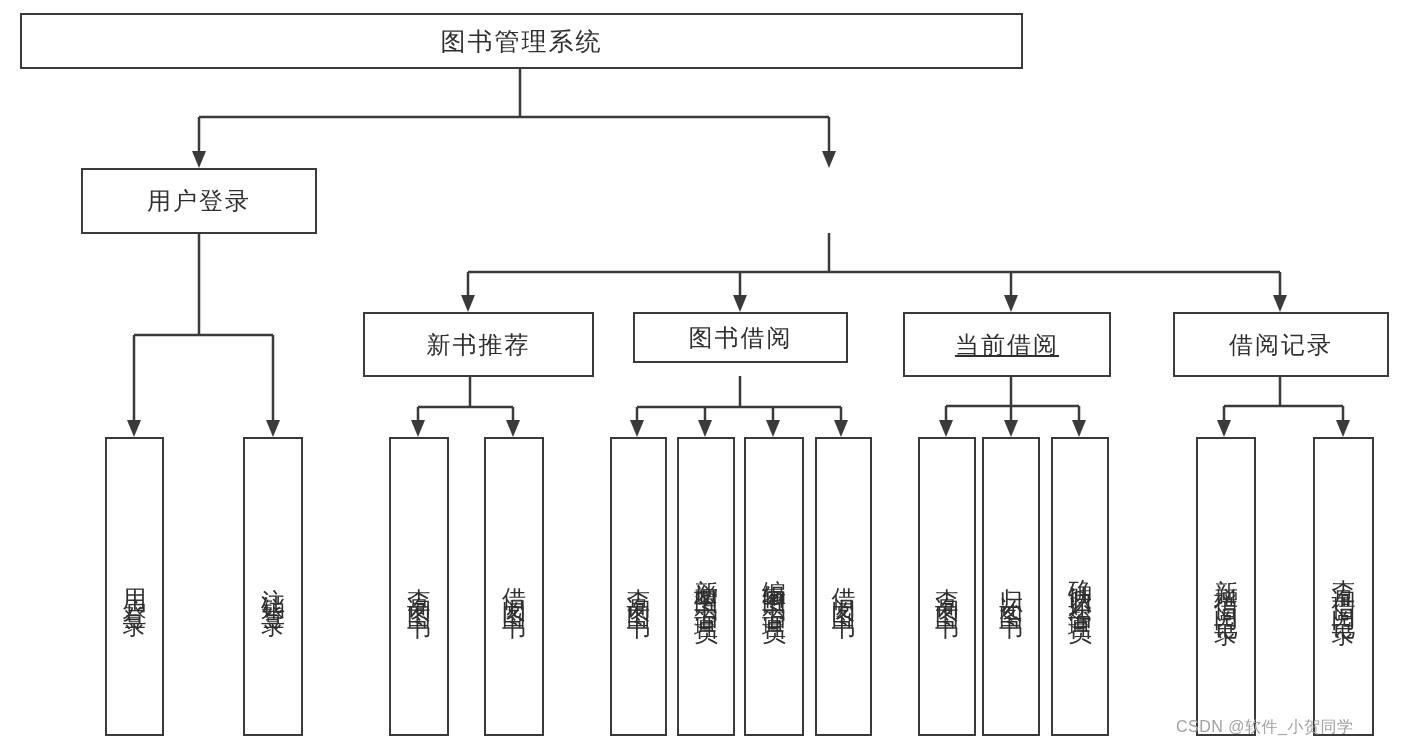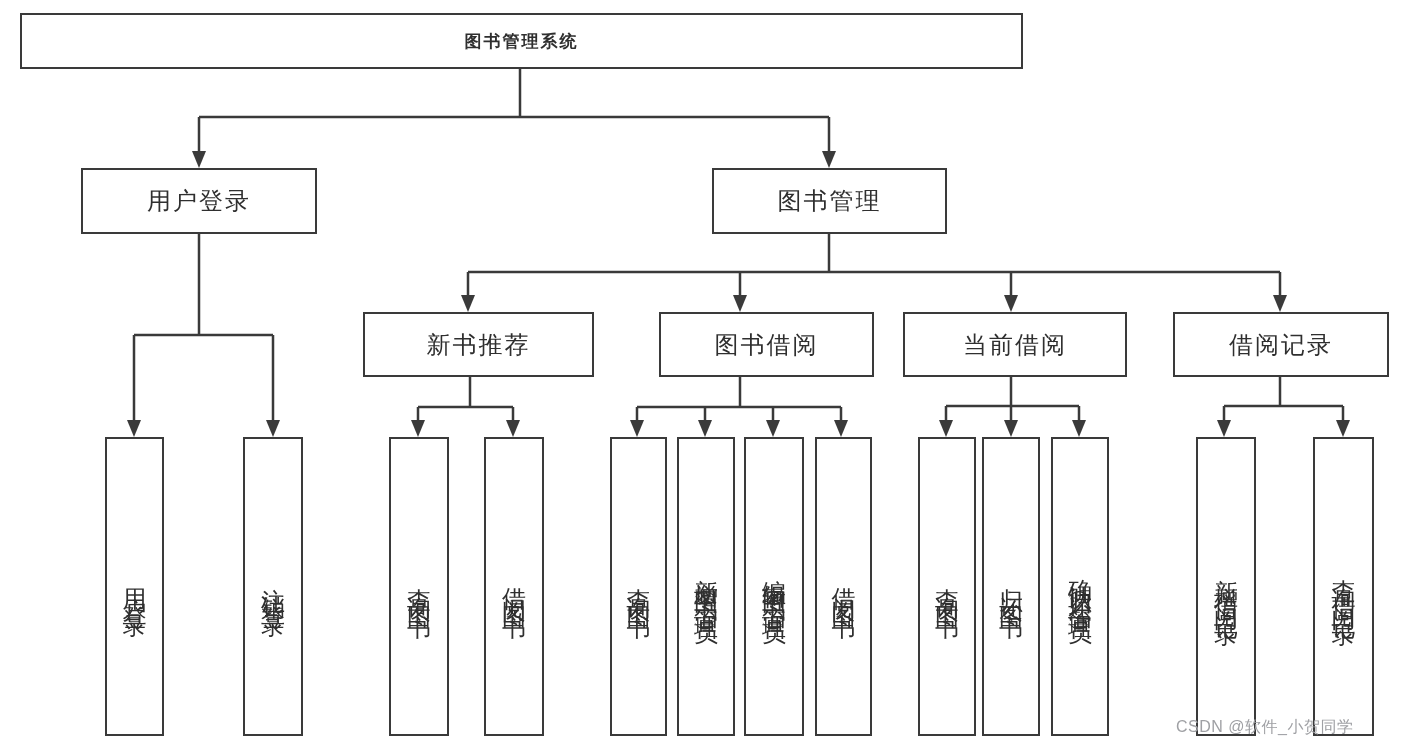--- a/index.html
+++ b/index.html
@@ -32,39 +32,38 @@
     display: flex;
     align-items: center;
     justify-content: center;
     z-index: 2;
   }
   .node.h {
     font-size: 24px;
     letter-spacing: 2px;
   }
   .node.root {
-    font-size: 17px;
-    font-weight: bold;
+    font-size: 25px;
   }
   .node.leaf {
     writing-mode: vertical-rl;
     text-orientation: mixed;
     font-size: 24px;
     letter-spacing: 9px;
     line-height: 1;
     text-align: center;
   }
   
   #n-root    { left: 20px;  top: 13px;  width: 1003px; height: 56px; }
   #n-user    { left: 81px;  top: 168px; width: 236px;  height: 66px; }
   #n-book    { left: 712px; top: 168px; width: 235px;  height: 66px; }
   
   #n-new     { left: 363px;  top: 312px; width: 231px; height: 65px; }
-  #n-borrow  { left: 659px;  top: 312px; width: 215px; height: 65px; }
-  #n-current { left: 903px;  top: 312px; width: 224px; height: 65px; }
+  #n-borrow  { left: 633px;  top: 312px; width: 215px; height: 51px; }
+  #n-current { left: 903px;  top: 312px; width: 208px; height: 65px; text-decoration: underline; }
   #n-record  { left: 1173px; top: 312px; width: 216px; height: 65px; }
   
   .node.leaf { top: 437px; height: 299px; }
   #l-user-login     { left: 105px;  width: 59px; }
   #l-logout         { left: 243px;  width: 60px; }
   #l-query1         { left: 389px;  width: 60px; }
   #l-borrow1        { left: 484px;  width: 60px; }
   #l-query2         { left: 610px;  width: 57px; }
   #l-add-book       { left: 677px;  width: 58px; letter-spacing: 6px; }
   #l-edit-book      { left: 744px;  width: 60px; letter-spacing: 6px; }
@@ -126,21 +125,20 @@
       <polygon points="1004,420 1018,420 1011,437"></polygon>
       <polygon points="1072,420 1086,420 1079,437"></polygon>
       <polygon points="1217,420 1231,420 1224,437"></polygon>
       <polygon points="1336,420 1350,420 1343,437"></polygon>
     </g>
   </svg>
 
   <div class="node h root" id="n-root">图书管理系统</div>
 
   <div class="node h" id="n-user">用户登录</div>
-  <div class="node h" id="n-book">图书管理</div>
 
   <div class="node h" id="n-new">新书推荐</div>
   <div class="node h" id="n-borrow">图书借阅</div>
   <div class="node h" id="n-current">当前借阅</div>
   <div class="node h" id="n-record">借阅记录</div>
 
   <div class="node leaf" id="l-user-login">用户登录</div>
   <div class="node leaf" id="l-logout">注销登录</div>
 
   <div class="node leaf" id="l-query1">查询图书</div>

